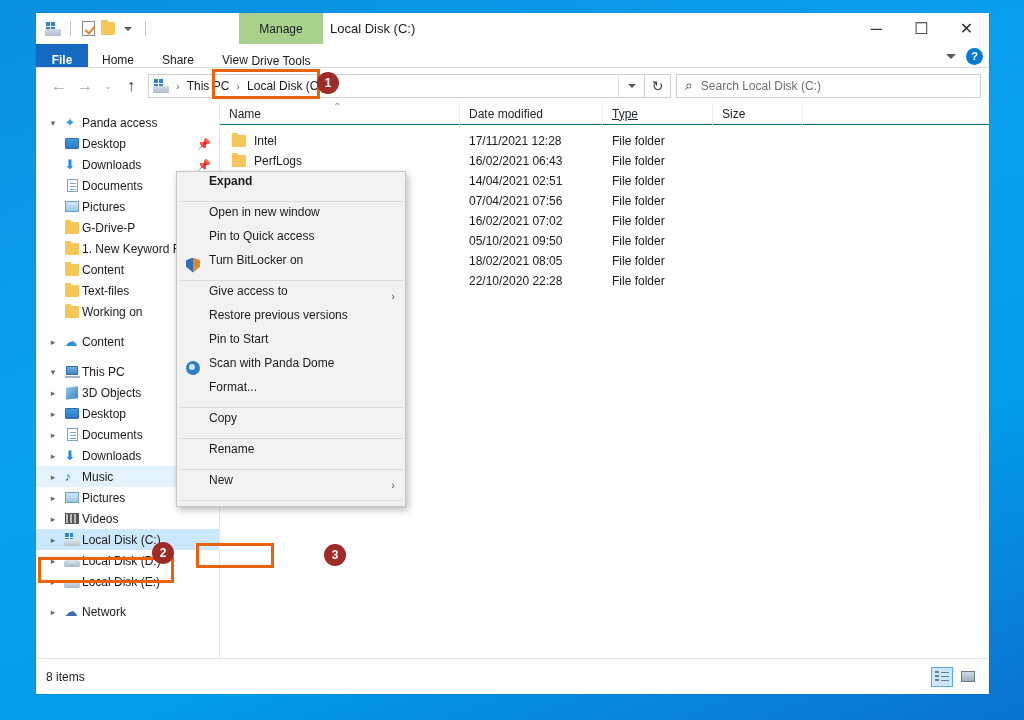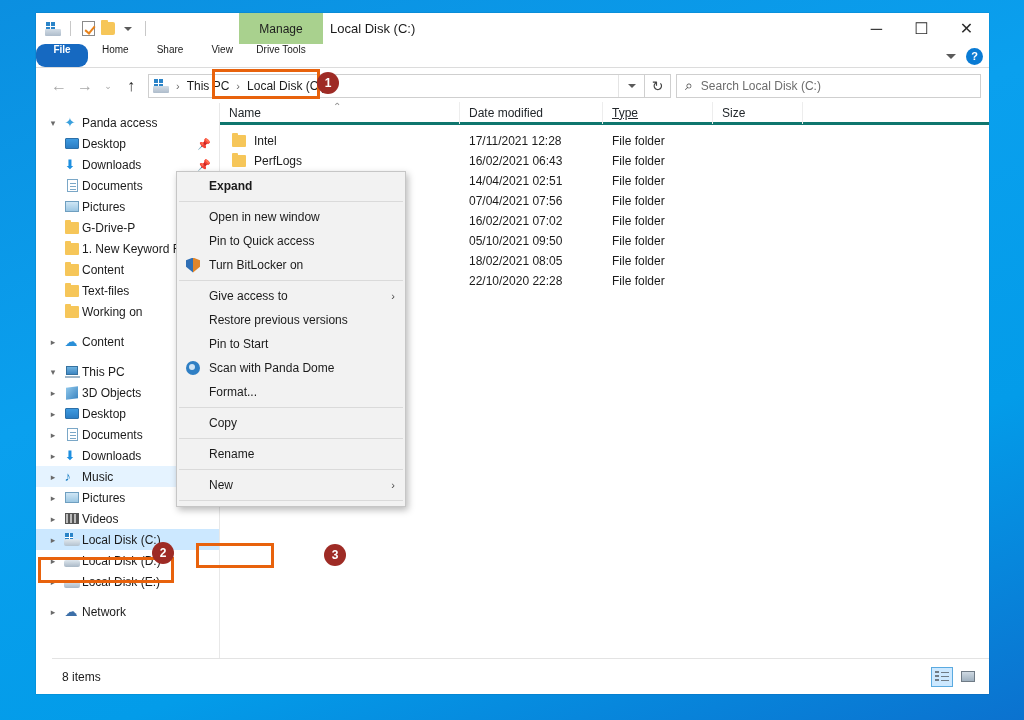--- a/index.html
+++ b/index.html
@@ -106,24 +106,23 @@
 
   
   .ribbon {
     position: relative;
     height: 24px;
     background: #ffffff;
     border-bottom: 1px solid #dcdcdc;
     display: flex; align-items: stretch;
   }
   .tab {
-    display: flex; align-items: flex-start; justify-content: center;
-    font-size: 10px; color: #1b1b1b;
+    display: flex; align-items: flex-end; justify-content: center;
+    font-size: 12px; color: #1b1b1b;
     padding: 0 14px;
-    border-radius: 9px;
   }
   .tab.file {
     background: #1669c1; color: #fff; font-weight: bold;
     min-width: 52px;
   }
   .tab.drive-tools {
     position: absolute; left: 203px; top: 0; height: 24px; width: 84px;
     padding: 0;
   }
   .ribbon-right {
@@ -257,21 +256,21 @@
   .ico-drive.plain .b { background:linear-gradient(#dfe7ee,#a9b8c6); }
   .ico-net { color:#3c6fa8; font-size:13px; line-height:14px; }
 
   
   .filepane {
     flex: 1; background: #fff; position: relative;
     border-left: 1px solid #e8e8e8;
   }
   .col-head {
     height: 22px; display: flex; align-items: center;
-    border-bottom: 3px solid #0f766e;
+    border-bottom: 1px solid #0f766e;
     font-size: 12px; color: #22272b;
     position: relative;
     text-align: center;
   }
   .col-head .ch {
     height: 22px; display: flex; align-items: center;
     padding-left: 9px;
     border-right: 1px solid #ededed;
   }
   .ch.name { width: 240px; }
@@ -286,21 +285,21 @@
     height: 20px; display: flex; align-items: center;
     font-size: 12px; color: #1b1b1b;
   }
   .fr-name { width: 240px; display: flex; align-items: center; gap: 8px; padding-left: 12px; }
   .fr-date { width: 143px; padding-left: 9px; color: #1b1b1b; }
   .fr-type { width: 110px; padding-left: 9px; color: #1b1b1b; }
   .fr-size { width: 90px; padding-left: 9px; }
 
   
   .statusbar {
-    position: absolute; left: 16px; right: 0; bottom: 0;
+    position: absolute; left: 0; right: 0; bottom: 0;
     height: 36px;
     background: #fff;
     border-top: 1px solid #e3e3e3;
     display: flex; align-items: center;
     padding: 0 10px;
     font-size: 12px; color: #1b1b1b;
   }
   .view-toggles {
     margin-left: auto; display: flex; gap: 4px; align-items: center;
   }
@@ -327,21 +326,21 @@
     left: 176px; top: 248px;
     width: 230px;
     background: #f2f2f2;
     border: 1px solid #c6c6c6;
     box-shadow: 2px 3px 7px rgba(0,0,0,.28);
     padding: 2px 0;
     z-index: 40;
   }
   .ctx-item {
     height: 24px;
-    display: flex; align-items: center;
+    display: flex; 
     font-size: 12px; color: #1b1b1b;
     padding-left: 32px;
     position: relative;
   }
   .ctx-item.bold { font-weight: bold; }
   .ctx-sep { height: 1px; background: #dadada; margin: 3px 2px; }
   .ctx-ico {
     position: absolute; left: 8px; top: 50%; transform: translateY(-50%);
     width: 16px; height: 16px;
     display: flex; align-items: center; justify-content: center;

